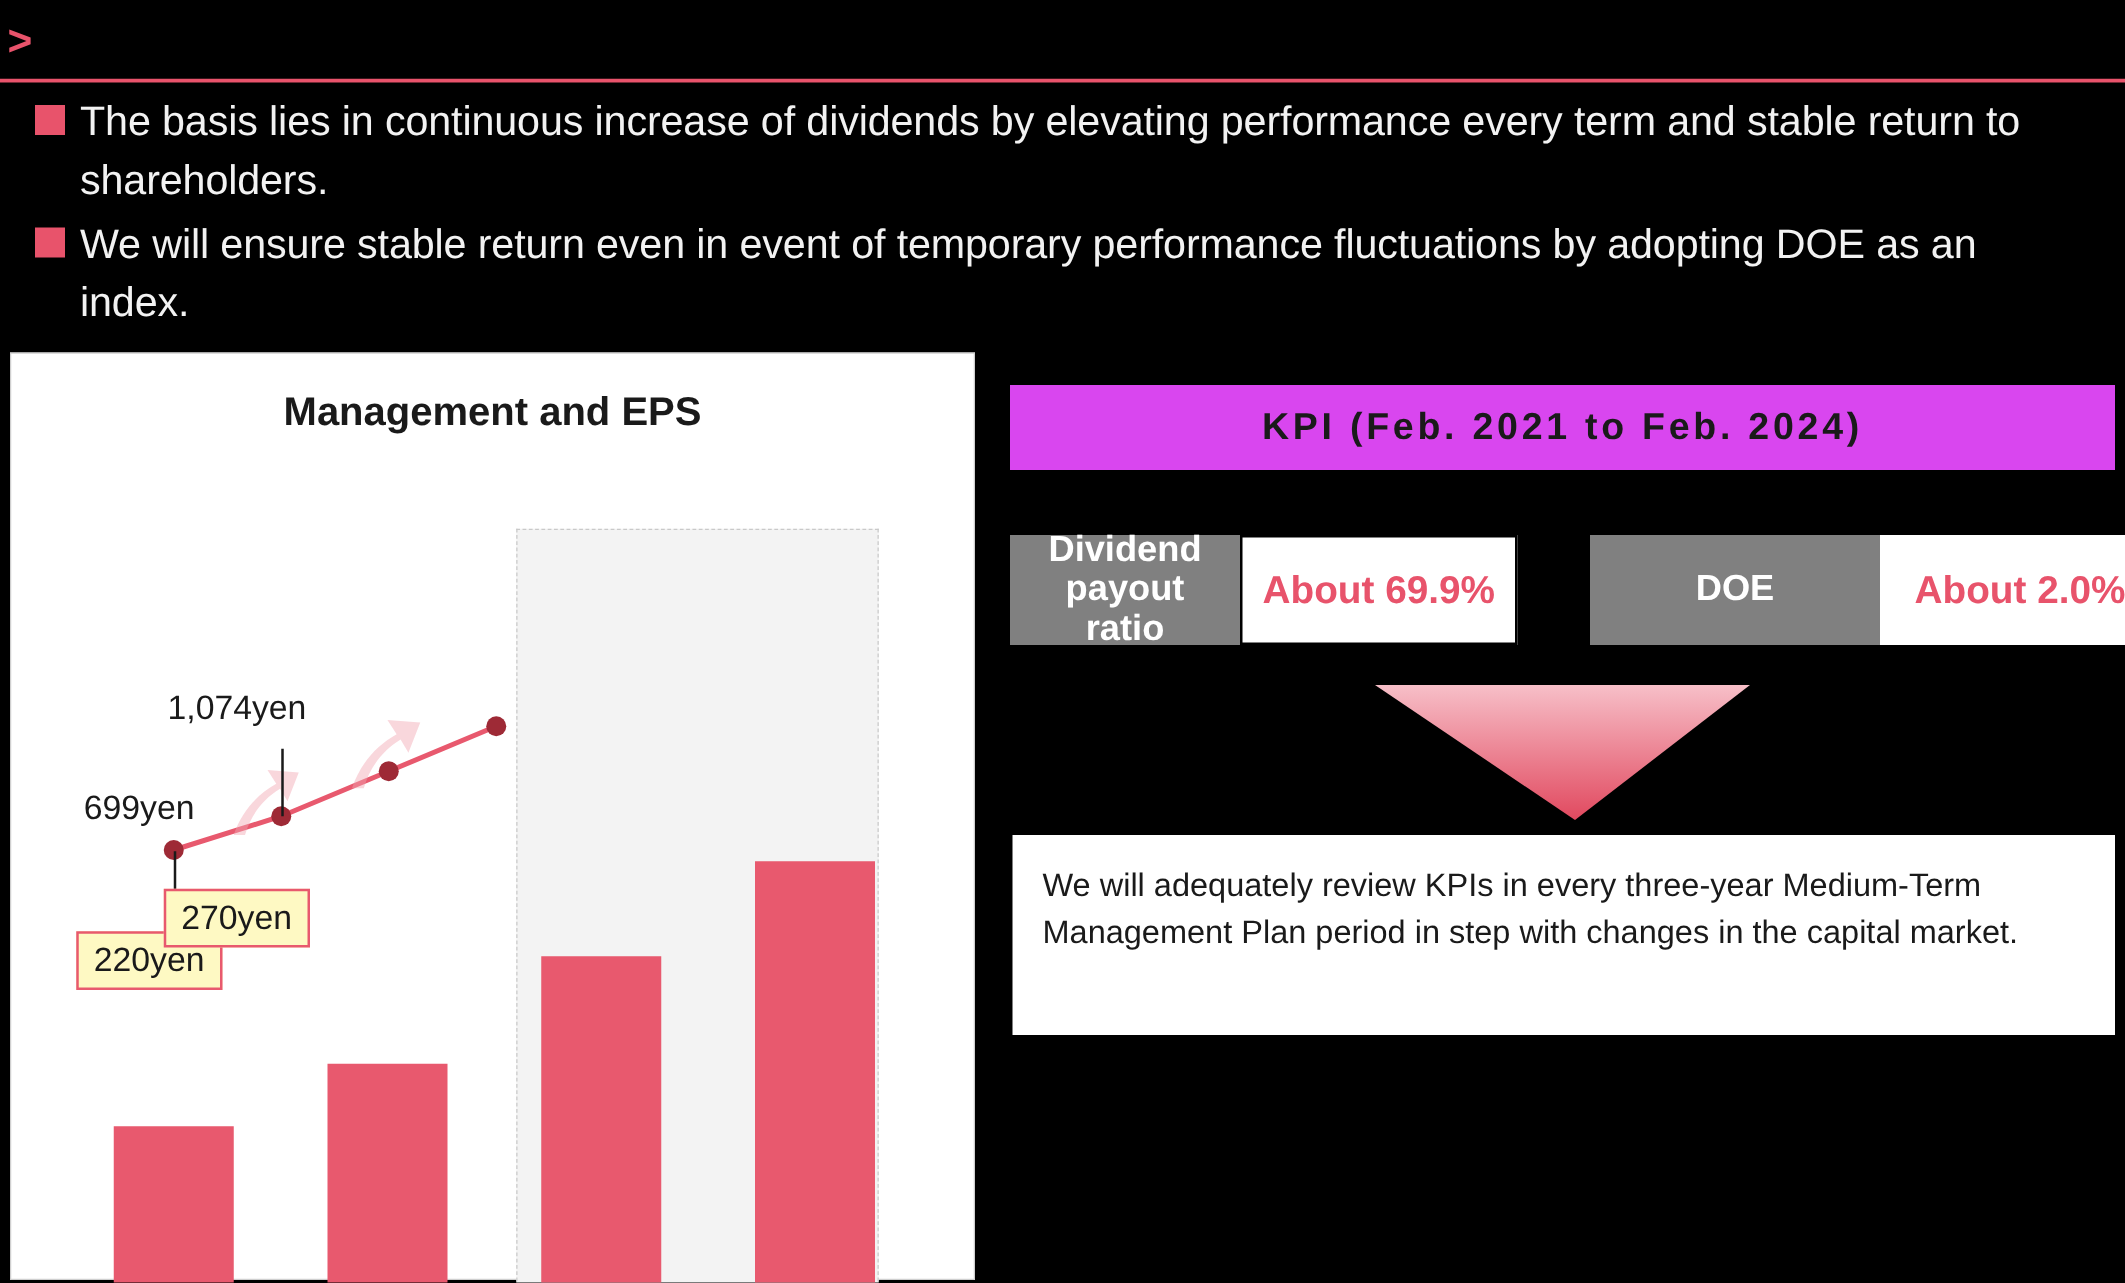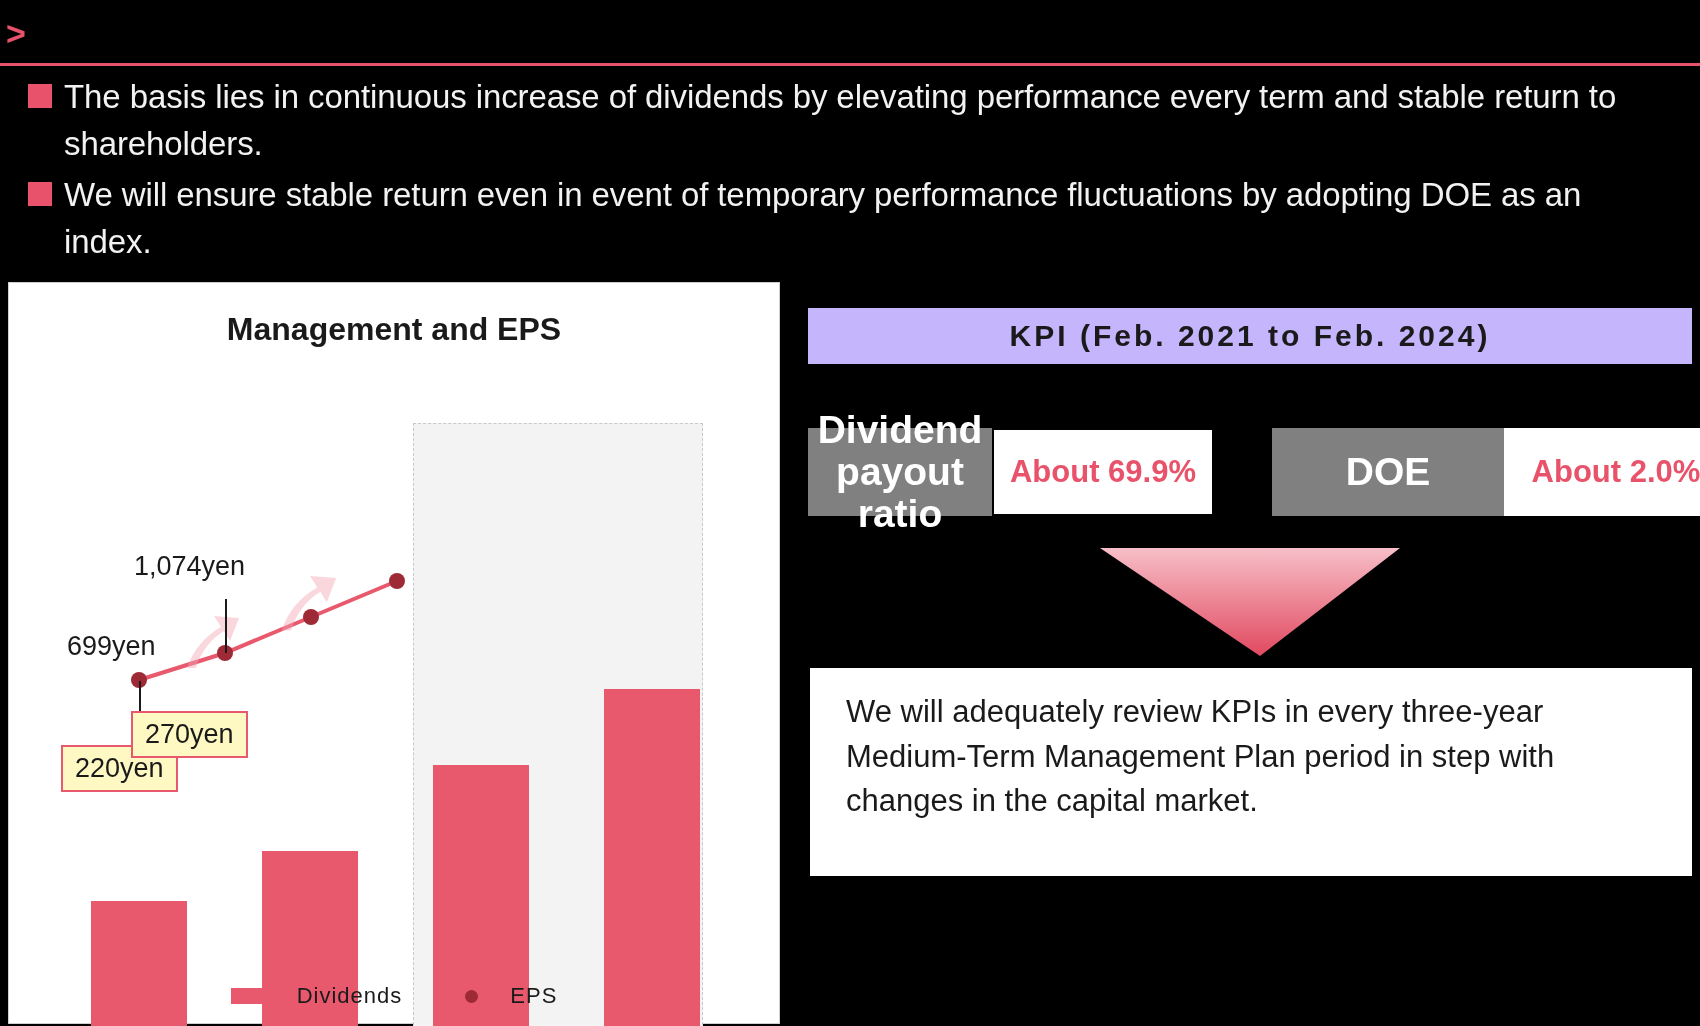--- a/index.html
+++ b/index.html
@@ -182,42 +182,42 @@
     border-radius: 50%;
     background: #9e2a36;
   }
 
   
   #kpi-header {
     position: absolute;
     left: 808px;
     top: 308px;
     width: 884px;
-    height: 56px;
-    background: #c4b5fd;
+    height: 68px;
+    background: #d946ef;
     color: #1a1a1a;
     font-size: 30px;
     font-weight: bold;
     letter-spacing: 3px;
     display: flex;
     align-items: center;
     justify-content: center;
     box-sizing: border-box;
   }
 
   .kpi-pair {
     position: absolute;
     display: flex;
     align-items: stretch;
     height: 88px;
   }
   .kpi-label {
     background: #808080;
     color: #ffffff;
-    font-size: 39px;
+    font-size: 29px;
     font-weight: bold;
     display: flex;
     align-items: center;
     justify-content: center;
     text-align: center;
     line-height: 1.08;
     box-sizing: border-box;
     padding: 0 10px;
   }
   .kpi-value {
@@ -247,26 +247,26 @@
     width: 300px;
     height: 108px;
   }
 
   
   #statement-box {
     position: absolute;
     left: 810px;
     top: 668px;
     width: 882px;
-    height: 208px;
+    height: 160px;
     background: #ffffff;
     color: #1a1a1a;
     box-sizing: border-box;
-    padding: 22px 36px;
-    font-size: 31px;
+    padding: 22px 24px;
+    font-size: 26px;
     line-height: 1.44;
   }
 </style>
 </head>
 <body>
 
 <div id="header-bar">
   <span id="header-chevron">&gt;</span>
 </div>
 
@@ -310,30 +310,20 @@
   </svg>
 
   <div class="leader" style="left:130px; top:398px; height:46px;"></div>
   <div class="leader" style="left:216px; top:316px; height:54px;"></div>
 
   <div class="callout-plain" style="left:58px; top:348px;">699yen</div>
   <div class="callout-plain" style="left:125px; top:268px;text-align:center;">1,074yen</div>
   <div class="callout-box" style="left:52px; top:462px;">220yen</div>
   <div class="callout-box" style="left:122px; top:428px;">270yen</div>
 
-  <div id="legend">
-    <div class="legend-item">
-      <span class="legend-swatch-bar"></span>
-      <span>Dividends</span>
-    </div>
-    <div class="legend-item">
-      <span class="legend-swatch-line"></span>
-      <span>EPS</span>
-    </div>
-  </div>
 </div>
 
 <div id="kpi-header">KPI (Feb. 2021 to Feb. 2024)</div>
 
 <div class="kpi-pair" id="kpi-pair-1">
   <div class="kpi-label">Dividend payout ratio</div>
   <div class="kpi-value">About 69.9%</div>
 </div>
 
 <div class="kpi-pair" id="kpi-pair-2">

